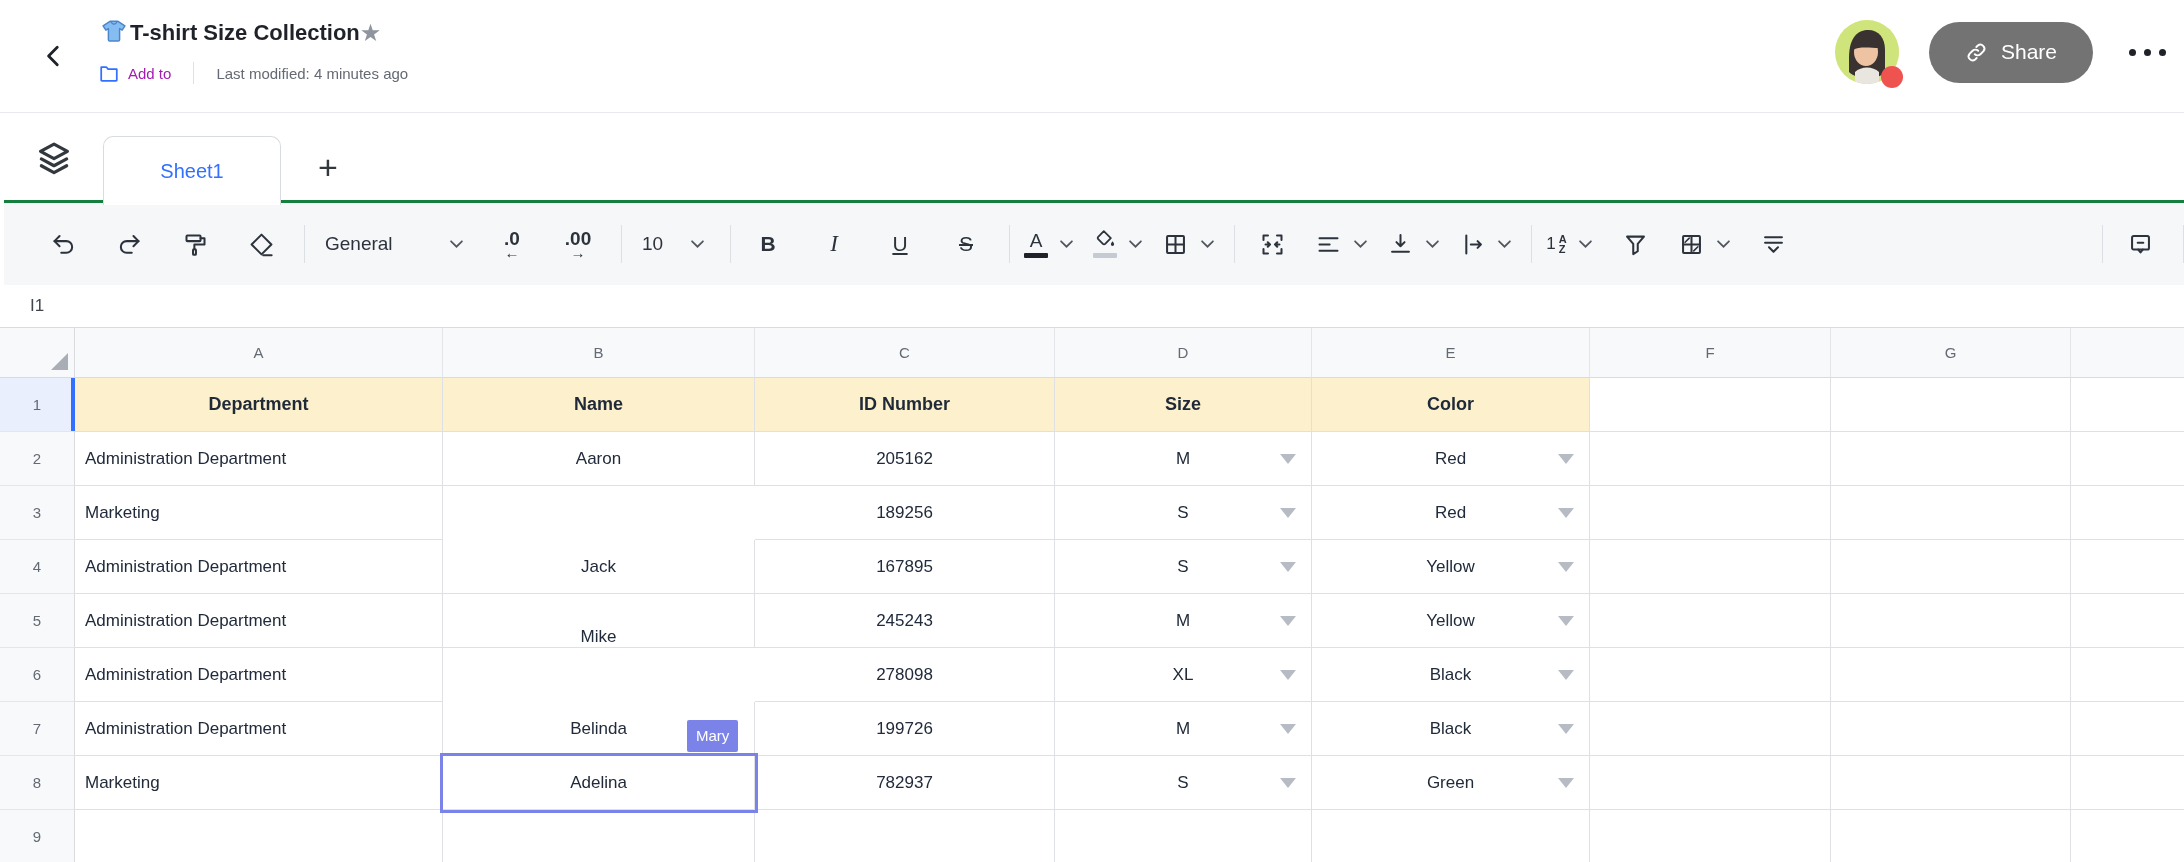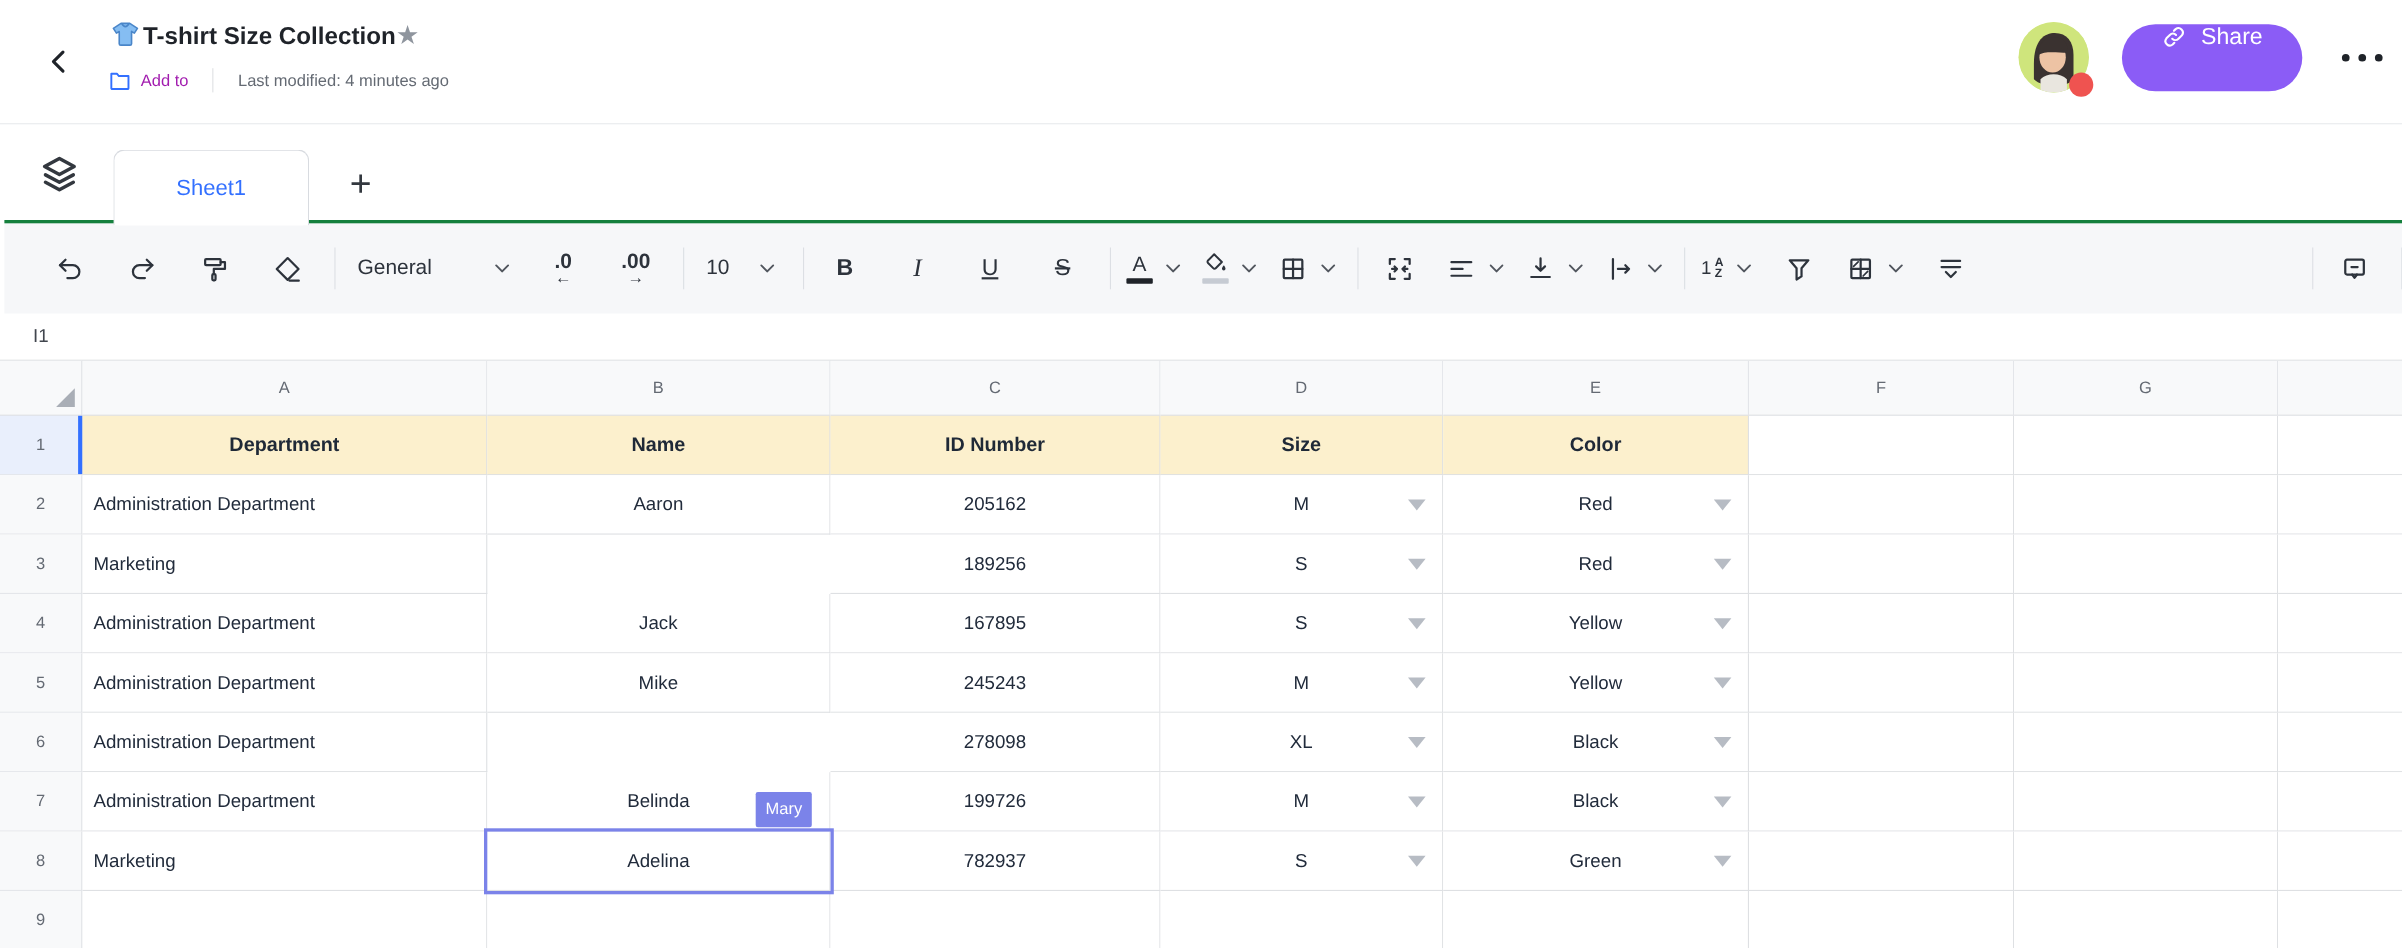--- a/index.html
+++ b/index.html
@@ -19,22 +19,22 @@
   .sub-row{display:flex;align-items:center;height:30px;margin-top:4px;font-size:15px;}
   .addto{display:flex;align-items:center;gap:8px;color:#a21caf;cursor:pointer;}
   .vdiv{width:1px;height:22px;background:#dee0e3;margin:0 22px;}
   .modified{color:#646a73;}
   .top-right{position:absolute;right:12px;top:20px;display:flex;align-items:center;gap:30px;}
   .avatar{position:relative;width:64px;height:64px;border-radius:50%;
           background:linear-gradient(135deg,#e6f2a0,#bfe080);overflow:visible;}
   .avatar svg{border-radius:50%;}
   .presence{position:absolute;right:-4px;bottom:-4px;width:22px;height:22px;border-radius:50%;
             background:#ef5350;}
-  .share-btn{height:61px;border-radius:31px;background:#8b5cf6;color:#fff;border:none;
-             display:flex;align-items:flex-start;gap:13px;padding:0 36px;font-size:21px;
+  .share-btn{height:61px;border-radius:31px;background:#737373;color:#fff;border:none;
+             display:flex;align-items:center;gap:13px;padding:0 36px;font-size:21px;
              font-weight:500;cursor:pointer;font-family:inherit;}
   .more{display:flex;gap:8px;align-items:center;padding:10px 6px;cursor:pointer;}
   .more i{width:7px;height:7px;border-radius:50%;background:#1f2329;display:block;}
 
   
   .tabbar{position:absolute;left:0;top:114px;width:2184px;height:86px;background:#fff;}
   .layers-btn{position:absolute;left:28px;top:18px;width:52px;height:52px;display:flex;
               align-items:center;justify-content:center;cursor:pointer;}
   .tab{position:absolute;left:103px;top:22px;width:178px;height:69px;background:#fff;
        border:1.5px solid #d8dbe0;border-bottom:none;border-radius:10px 10px 0 0;z-index:6;
@@ -449,21 +449,21 @@
       <div class="cell" style="left: 1312px; top: 212px; width: 278px; height: 54px;">
         <span>Yellow</span>
         <div class="dd-arrow"></div>
       </div>
       <div class="cell" style="left: 1590px; top: 212px; width: 241px; height: 54px;"></div>
       <div class="cell" style="left: 1831px; top: 212px; width: 240px; height: 54px;"></div>
       <div class="cell" style="left: 2071px; top: 212px; width: 241px; height: 54px;"></div>
       <div class="cell left" style="left: 75px; top: 266px; width: 368px; height: 54px;">
         <span>Administration Department</span>
       </div>
-      <div class="cell" style="left: 443px; top: 266px; width: 312px; height: 54px;">
+      <div class="cell" style="left: 443px; top: 266px; width: 312px; height: 54px; align-items: flex-end;">
         <span>Mike</span>
       </div>
       <div class="cell" style="left: 755px; top: 266px; width: 300px; height: 54px;">
         <span>245243</span>
       </div>
       <div class="cell" style="left: 1055px; top: 266px; width: 257px; height: 54px;">
         <span>M</span>
         <div class="dd-arrow"></div>
       </div>
       <div class="cell" style="left: 1312px; top: 266px; width: 278px; height: 54px;">

